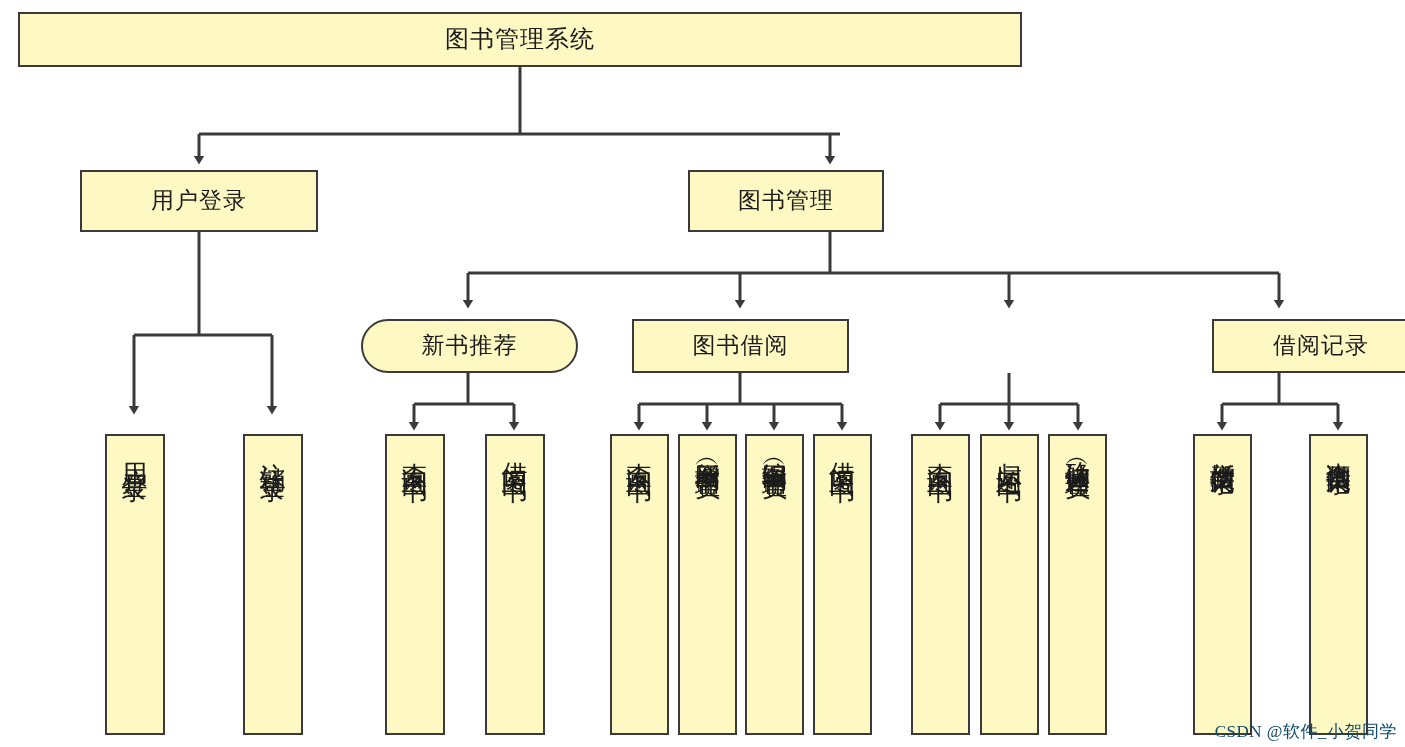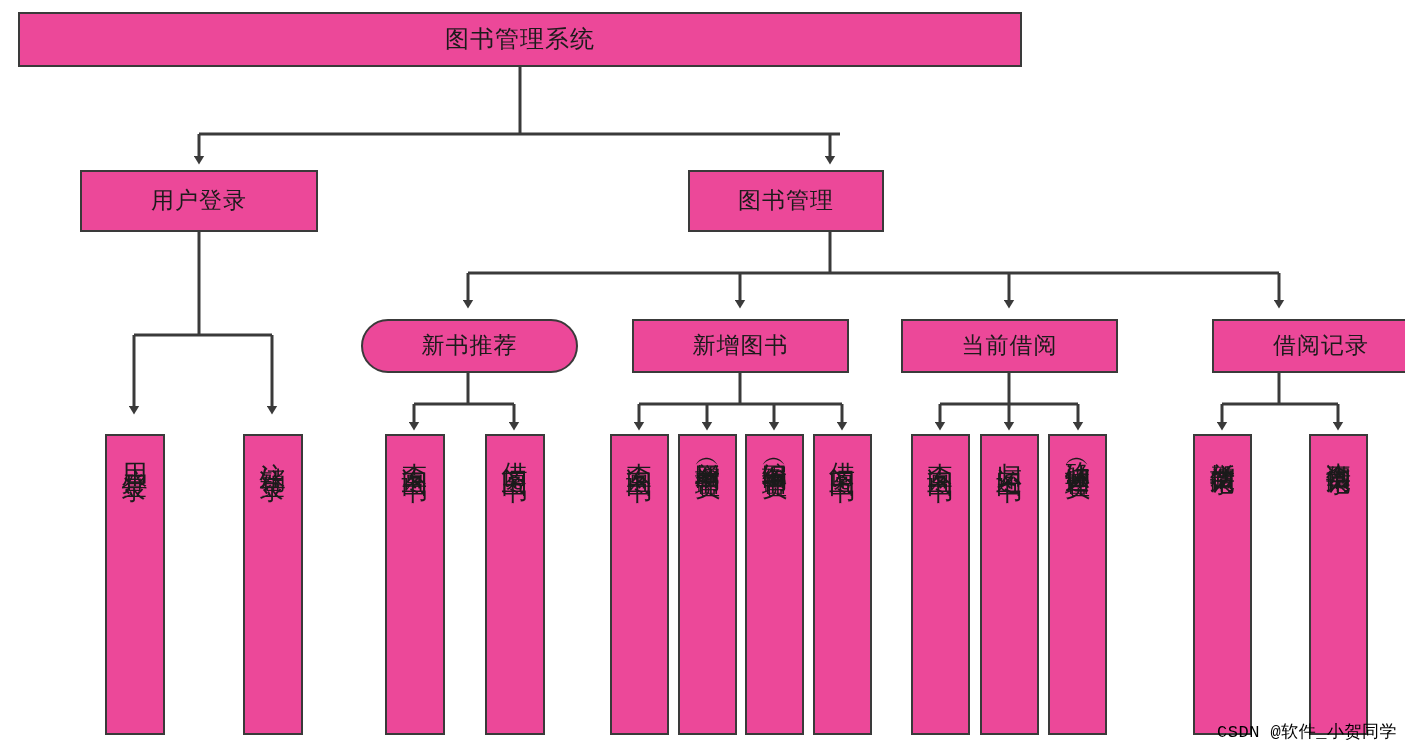--- a/index.html
+++ b/index.html
@@ -20,21 +20,21 @@
     position: absolute;
     left: 0;
     top: 0;
     width: 1405px;
     height: 747px;
     pointer-events: none;
   }
   .node {
     position: absolute;
     box-sizing: border-box;
-    background: #ec4899;
+    background: #fef9c3;
     border: 2px solid #3a3a3a;
     display: flex;
     align-items: center;
     justify-content: center;
     color: #1b1b1b;
   }
   .node-label {
     display: block;
     text-align: center;
     line-height: 1.18;
@@ -65,24 +65,24 @@
   }
   .node.leaf.tall-text .node-label {
     font-size: 25px;
     letter-spacing: 2px;
   }
   .watermark {
     position: absolute;
     right: 8px;
     bottom: 4px;
     font-size: 17px;
-    color: #000000;
+    color: #0c4a6e;
     letter-spacing: 0.5px;
     white-space: nowrap;
-    font-family: Liberation Mono, monospace;
+    font-family: Liberation Serif, serif;
   }
 </style>
 </head>
 <body>
 
 <div id="canvas">
 
   <svg id="connectors" viewBox="0 0 1405 747" xmlns="http://www.w3.org/2000/svg">
     <defs>
       <marker id="arrowhead" markerWidth="10" markerHeight="11" refX="2.5" refY="5.5" orient="auto" markerUnits="userSpaceOnUse">
@@ -141,24 +141,21 @@
     <span class="node-label">用户登录</span>
   </div>
   <div class="node horiz" style="left:688px; top:170px; width:196px; height:62px;">
     <span class="node-label">图书管理</span>
   </div>
 
   <div class="node horiz" style="left:361px; top:319px; width:217px; height:54px;border-radius:27px;">
     <span class="node-label">新书推荐</span>
   </div>
   <div class="node horiz" style="left:632px; top:319px; width:217px; height:54px;">
-    <span class="node-label">新增图书</span>
-  </div>
-  <div class="node horiz" style="left:901px; top:319px; width:217px; height:54px;">
-    <span class="node-label">当前借阅</span>
+    <span class="node-label">图书借阅</span>
   </div>
   <div class="node horiz" style="left:1212px; top:319px; width:218px; height:54px;">
     <span class="node-label">借阅记录</span>
   </div>
 
   <div class="node leaf" style="left:105px; top:434px; width:60px; height:301px;">
     <span class="node-label">用户登录</span>
   </div>
   <div class="node leaf" style="left:243px; top:434px; width:60px; height:301px;">
     <span class="node-label">注销登录</span>

